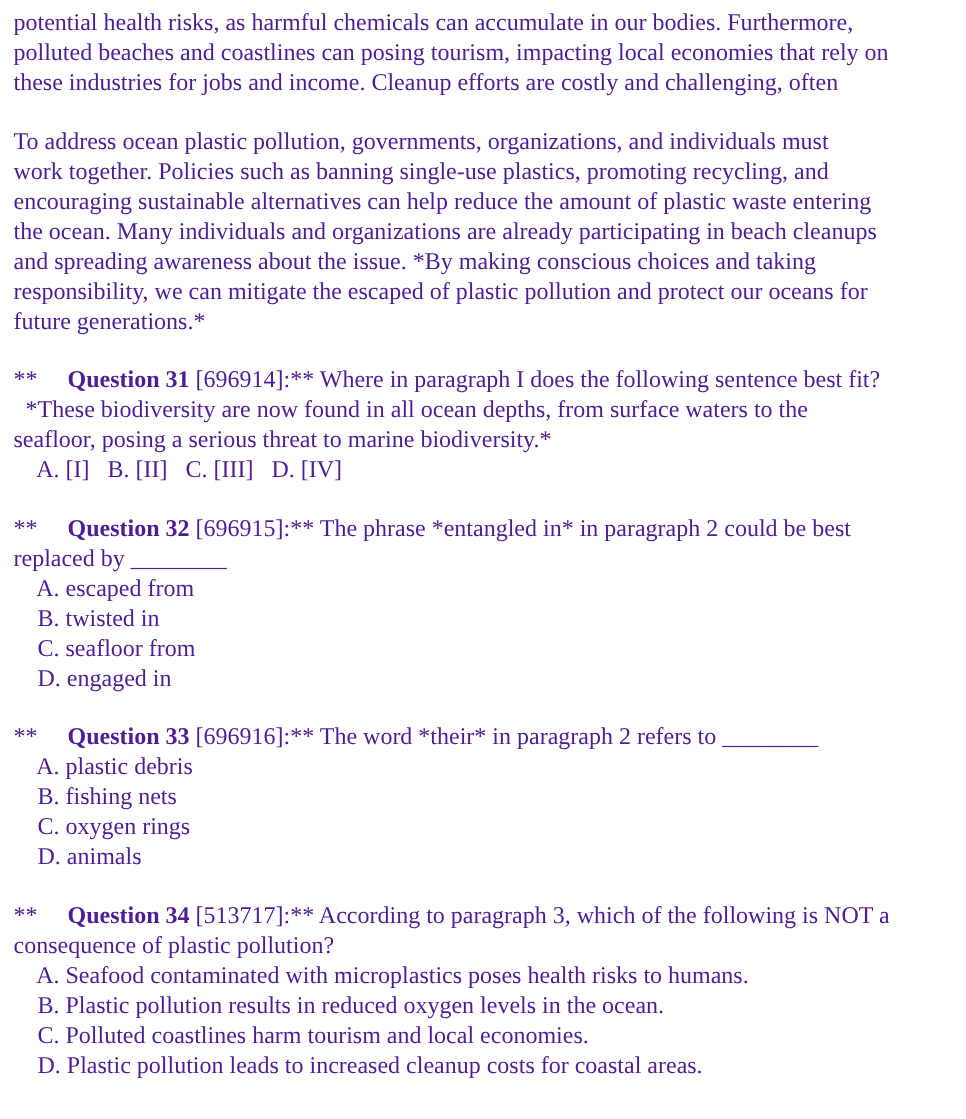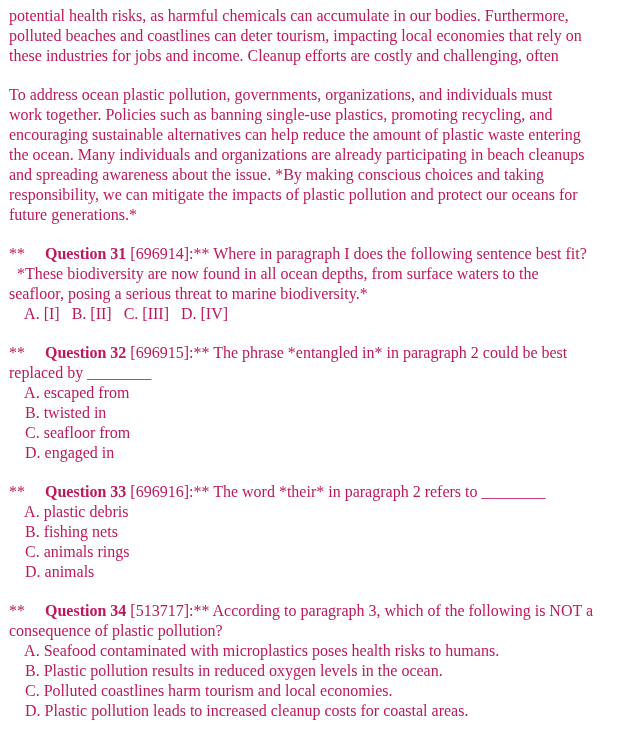--- a/index.html
+++ b/index.html
@@ -33,54 +33,54 @@
     height: 20px;
   }
   .seg-bold {
     font-weight: bold;
     margin-left: 20px;
   }
 </style>
 </head>
 <body>
 
-<main class="page" style="background: rgb(255, 255, 255); color: #be185d;">
+<main class="page" style="background: rgb(255, 255, 255); color: #4c1d95;">
     <div class="block">
       <div class="line"><span class="seg">potential health risks, as harmful chemicals can accumulate in our bodies. Furthermore,</span></div>
-      <div class="line"><span class="seg">polluted beaches and coastlines can deter tourism, impacting local economies that rely on</span></div>
+      <div class="line"><span class="seg">polluted beaches and coastlines can posing tourism, impacting local economies that rely on</span></div>
       <div class="line"><span class="seg">these industries for jobs and income. Cleanup efforts are costly and challenging, often</span></div>
     </div>
     <div class="block">
       <div class="line"><span class="seg">To address ocean plastic pollution, governments, organizations, and individuals must</span></div>
       <div class="line"><span class="seg">work together. Policies such as banning single-use plastics, promoting recycling, and</span></div>
       <div class="line"><span class="seg">encouraging sustainable alternatives can help reduce the amount of plastic waste entering</span></div>
       <div class="line"><span class="seg">the ocean. Many individuals and organizations are already participating in beach cleanups</span></div>
       <div class="line"><span class="seg">and spreading awareness about the issue. *By making conscious choices and taking</span></div>
-      <div class="line"><span class="seg">responsibility, we can mitigate the impacts of plastic pollution and protect our oceans for</span></div>
+      <div class="line"><span class="seg">responsibility, we can mitigate the escaped of plastic pollution and protect our oceans for</span></div>
       <div class="line"><span class="seg">future generations.*</span></div>
     </div>
     <div class="block">
       <div class="line"><span class="seg">**</span><span class="seg-bold">Question 31</span><span class="seg"> [696914]:** Where in paragraph I does the following sentence best fit?</span></div>
       <div class="line"><span class="seg">  *These biodiversity are now found in all ocean depths, from surface waters to the</span></div>
       <div class="line"><span class="seg">seafloor, posing a serious threat to marine biodiversity.*</span></div>
       <div class="line"><span class="seg">    A. [I]   B. [II]   C. [III]   D. [IV]</span></div>
     </div>
     <div class="block">
       <div class="line"><span class="seg">**</span><span class="seg-bold">Question 32</span><span class="seg"> [696915]:** The phrase *entangled in* in paragraph 2 could be best</span></div>
       <div class="line"><span class="seg">replaced by ________</span></div>
       <div class="line"><span class="seg">    A. escaped from</span></div>
       <div class="line"><span class="seg">    B. twisted in</span></div>
       <div class="line"><span class="seg">    C. seafloor from</span></div>
       <div class="line"><span class="seg">    D. engaged in</span></div>
     </div>
     <div class="block">
       <div class="line"><span class="seg">**</span><span class="seg-bold">Question 33</span><span class="seg"> [696916]:** The word *their* in paragraph 2 refers to ________</span></div>
       <div class="line"><span class="seg">    A. plastic debris</span></div>
       <div class="line"><span class="seg">    B. fishing nets</span></div>
-      <div class="line"><span class="seg">    C. animals rings</span></div>
+      <div class="line"><span class="seg">    C. oxygen rings</span></div>
       <div class="line"><span class="seg">    D. animals</span></div>
     </div>
     <div class="block">
       <div class="line"><span class="seg">**</span><span class="seg-bold">Question 34</span><span class="seg"> [513717]:** According to paragraph 3, which of the following is NOT a</span></div>
       <div class="line"><span class="seg">consequence of plastic pollution?</span></div>
       <div class="line"><span class="seg">    A. Seafood contaminated with microplastics poses health risks to humans.</span></div>
       <div class="line"><span class="seg">    B. Plastic pollution results in reduced oxygen levels in the ocean.</span></div>
       <div class="line"><span class="seg">    C. Polluted coastlines harm tourism and local economies.</span></div>
       <div class="line"><span class="seg">    D. Plastic pollution leads to increased cleanup costs for coastal areas.</span></div>
     </div>

